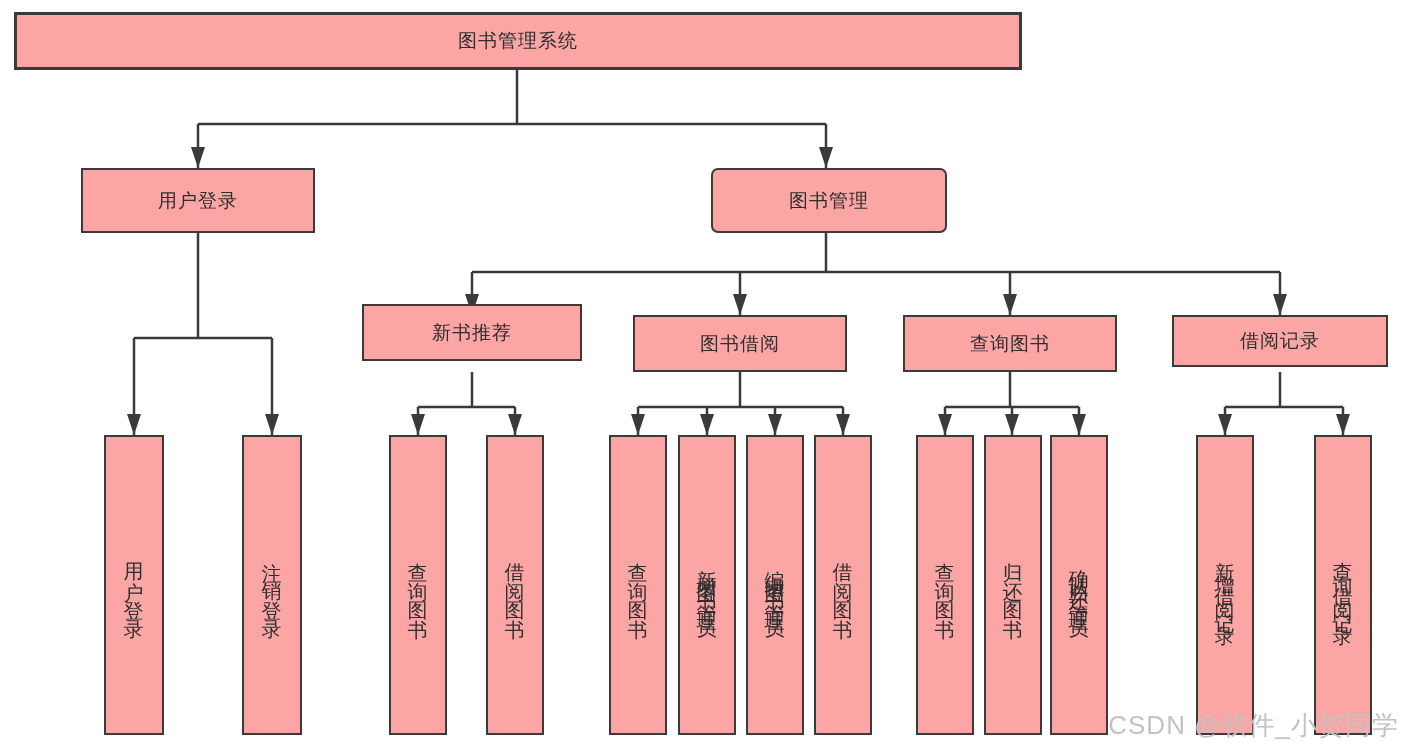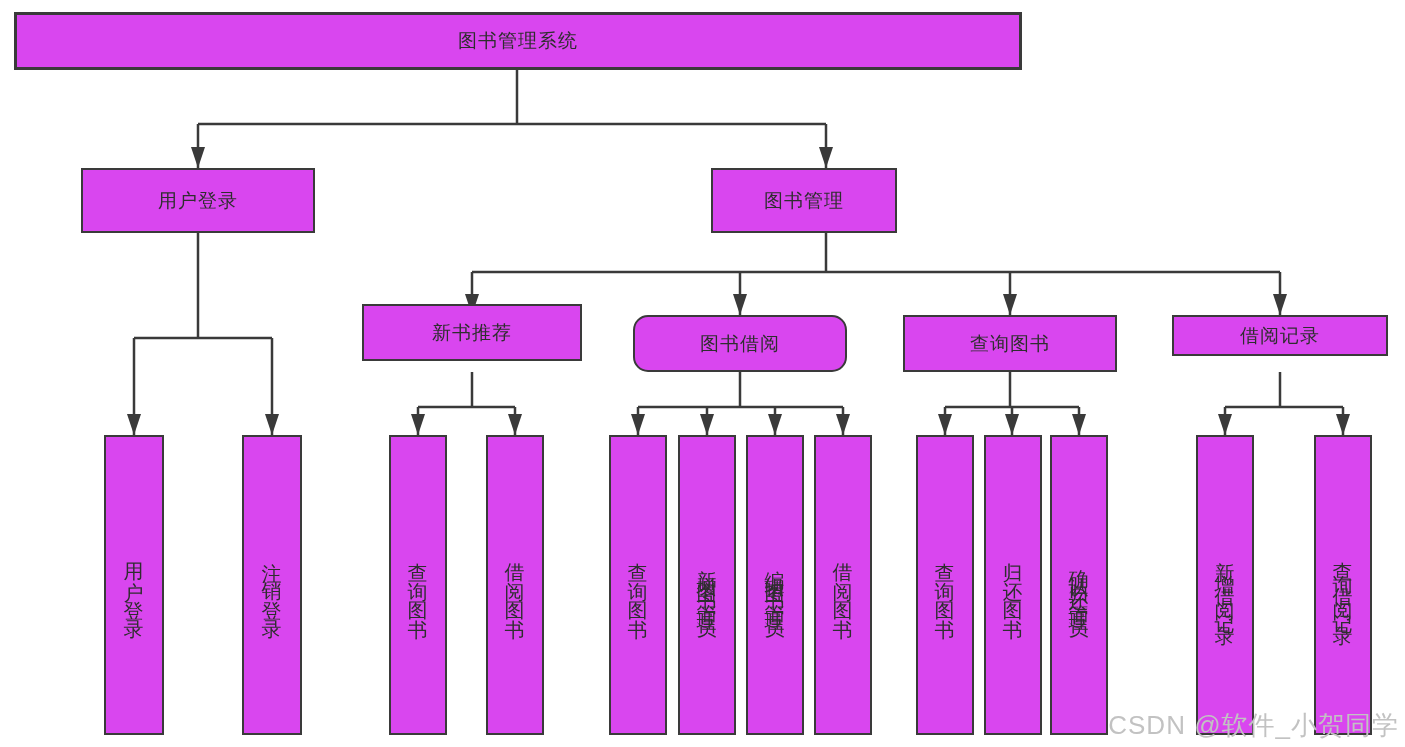--- a/index.html
+++ b/index.html
@@ -4,21 +4,21 @@
 <style>
   :root{
     --bg:#ffffff; --line:#3a3a3a; --box-border:#3a3a3a; --text:#2e2e2e; --watermark:#c2c2c2;
   }
   html,body{margin:0;padding:0;background:var(--bg);}
   body{font-family:"Liberation Sans","DejaVu Sans",sans-serif;}
   .canvas{position:relative;width:1405px;height:747px;background:var(--bg);overflow:hidden;}
   .connectors{position:absolute;left:0;top:0;z-index:1;}
   .box{
     position:absolute;z-index:2;box-sizing:border-box;
-    background:#d946ef;border:2.5px solid var(--box-border);
+    background:#fca5a5;border:2.5px solid var(--box-border);
     display:flex;align-items:center;justify-content:center;
     color:var(--text);font-size:19px;letter-spacing:1px;
   }
   .box.h{white-space:nowrap;}
   .box.v{font-size:20px;letter-spacing:0;}
   .box.v .vtext{
     writing-mode:vertical-lr;text-orientation:mixed;
     line-height:1;display:block;
   }
   .watermark{
@@ -82,34 +82,34 @@
     </g>
   </svg>
 
   <div class="box h" style="left:14px;top:12px;width:1008px;height:58px;border-width:3px;">
     <span>图书管理系统</span>
   </div>
 
   <div class="box h" style="left:81px;top:168px;width:234px;height:65px;">
     <span>用户登录</span>
   </div>
-  <div class="box h" style="left:711px;top:168px;width:186px;height:65px;">
+  <div class="box h" style="left:711px;top:168px;width:236px;height:65px;border-radius:7px;">
     <span>图书管理</span>
   </div>
 
   <div class="box h" style="left:362px;top:304px;width:220px;height:57px;">
     <span>新书推荐</span>
   </div>
-  <div class="box h" style="left:633px;top:315px;width:214px;height:57px;border-radius:15px;">
+  <div class="box h" style="left:633px;top:315px;width:214px;height:57px;">
     <span>图书借阅</span>
   </div>
   <div class="box h" style="left:903px;top:315px;width:214px;height:57px;">
     <span>查询图书</span>
   </div>
-  <div class="box h" style="left:1172px;top:315px;width:216px;height:41px;">
+  <div class="box h" style="left:1172px;top:315px;width:216px;height:52px;">
     <span>借阅记录</span>
   </div>
 
   <div class="box v" style="left:104px;top:435px;width:60px;height:300px;">
     <span class="vtext" style="letter-spacing: 19px;">用户登录</span>
   </div>
   <div class="box v" style="left:242px;top:435px;width:60px;height:300px;">
     <span class="vtext" style="letter-spacing: 19px;">注销登录</span>
   </div>
 

